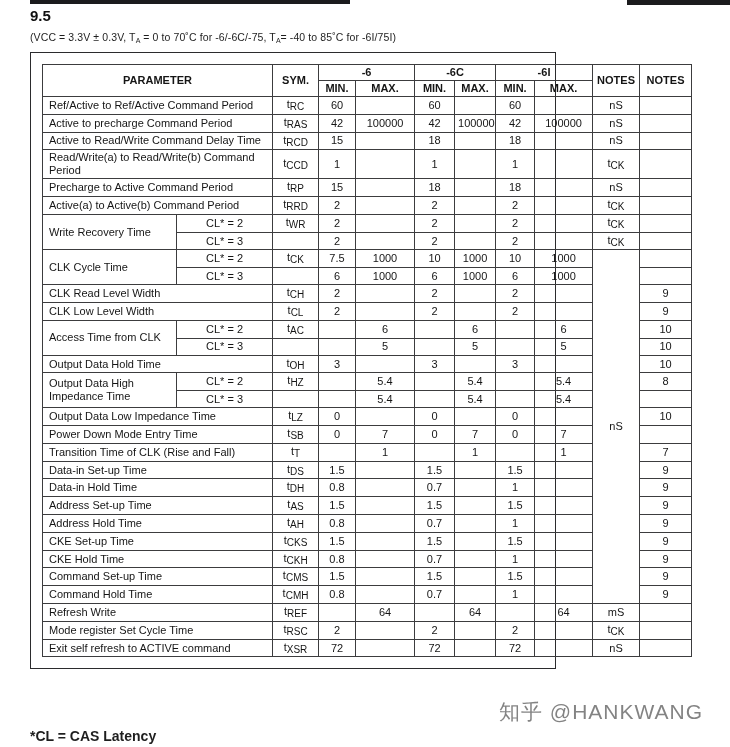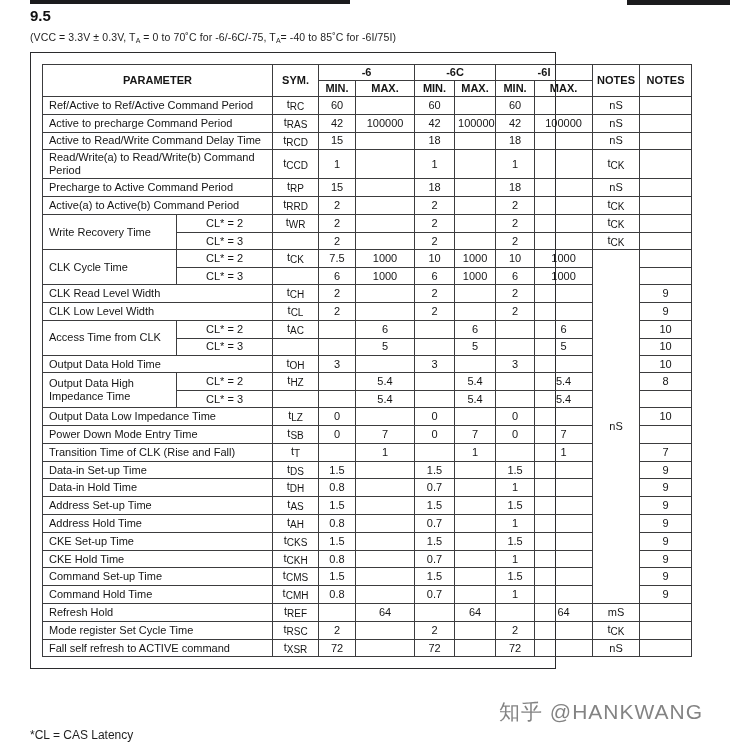--- a/index.html
+++ b/index.html
@@ -42,21 +42,21 @@
     color: #151515;
     overflow: hidden;
   }
   th { font-weight: bold; text-align: center; font-size: 11px; height: 15px; }
   td.param { text-align: left; padding-left: 6px; margin-top: 28px; }
   td.c, th.c { text-align: center; }
   sub { font-size: 10px; vertical-align: -2px; letter-spacing: 0; }
 
   .footnote {
     position: absolute; left: 30px; top: 728px;
-    font-size: 12px; color: #1e1e1e;
+    font-size: 14px; color: #1e1e1e; font-weight: bold;
   }
   .watermark {
     position: absolute; left: 499px; top: 698px;
     font-size: 21px; color: #737373; opacity: 0.88;
     letter-spacing: 1px; white-space: nowrap; z-index: 5;
   }
 </style>
 </head>
 <body>
 
@@ -419,21 +419,21 @@
           <td class="c">t<sub>CMH</sub></td>
           <td class="c">0.8</td>
           <td class="c"></td>
           <td class="c">0.7</td>
           <td class="c"></td>
           <td class="c">1</td>
           <td class="c"></td>
           <td class="c">9</td>
         </tr>
         <tr>
-          <td class="param" colspan="2">Refresh Hold</td>
+          <td class="param" colspan="2">Refresh Write</td>
           <td class="c">t<sub>REF</sub></td>
           <td class="c"></td>
           <td class="c">64</td>
           <td class="c"></td>
           <td class="c">64</td>
           <td class="c"></td>
           <td class="c">64</td>
           <td class="c">mS</td>
           <td class="c"></td>
         </tr>
@@ -443,21 +443,21 @@
           <td class="c">2</td>
           <td class="c"></td>
           <td class="c">2</td>
           <td class="c"></td>
           <td class="c">2</td>
           <td class="c"></td>
           <td class="c">t<sub>CK</sub></td>
           <td class="c"></td>
         </tr>
         <tr>
-          <td class="param" colspan="2">Fall self refresh to ACTIVE command</td>
+          <td class="param" colspan="2">Exit self refresh to ACTIVE command</td>
           <td class="c">t<sub>XSR</sub></td>
           <td class="c">72</td>
           <td class="c"></td>
           <td class="c">72</td>
           <td class="c"></td>
           <td class="c">72</td>
           <td class="c"></td>
           <td class="c">nS</td>
           <td class="c"></td>
         </tr>

